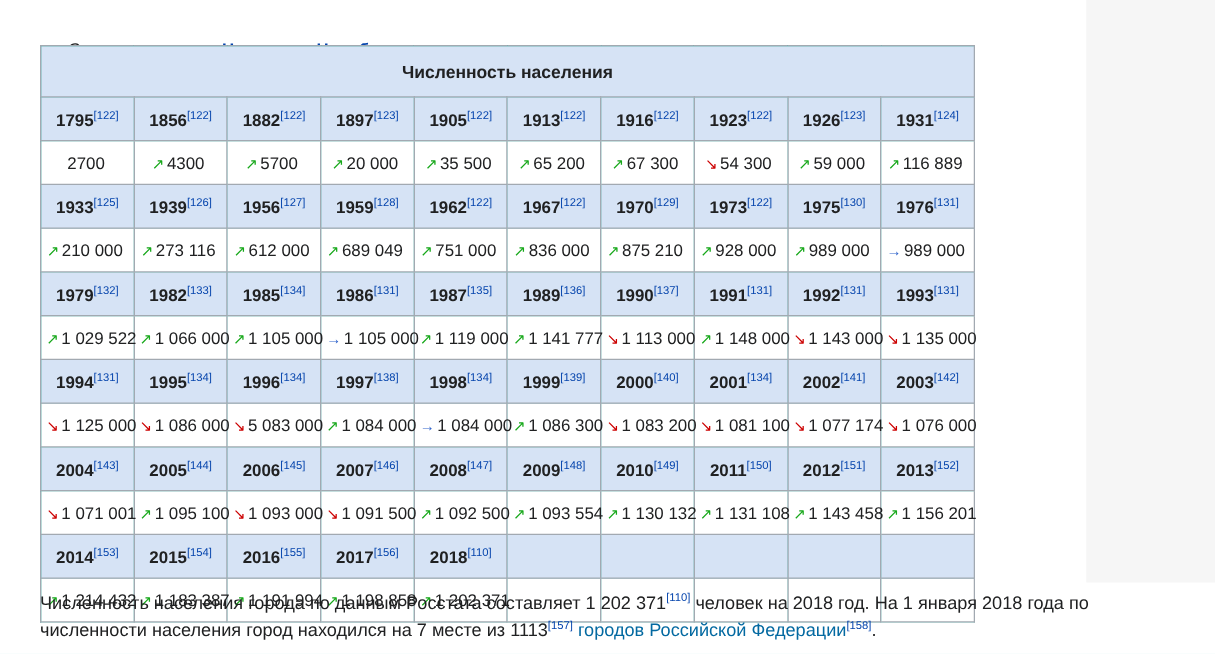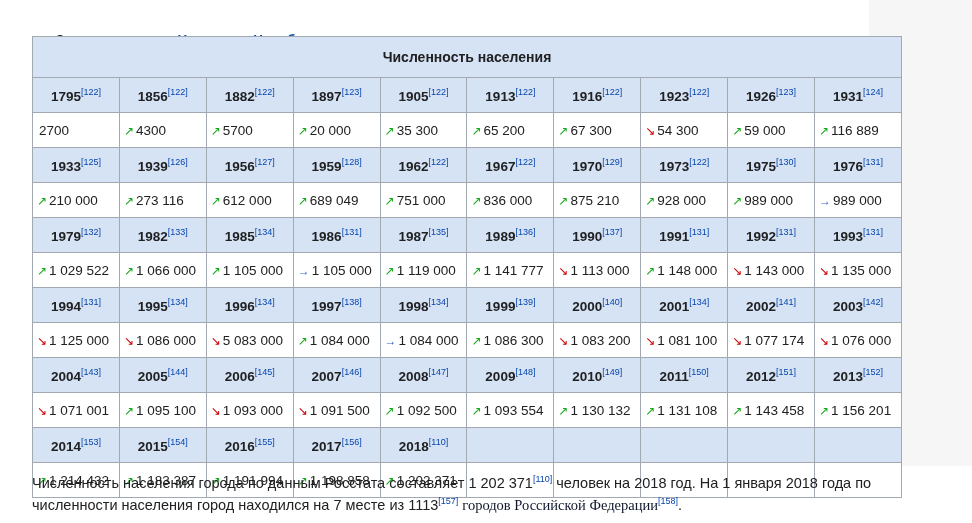--- a/index.html
+++ b/index.html
@@ -47,21 +47,21 @@
     font-weight: bold;
   }
   .table-wrap {
     position: absolute;
     top: 36px;
     left: 32px;
     width: 914px;
   }
   table.pop {
     border-collapse: collapse;
-    width: 870px;
+    width: 748px;
     table-layout: fixed;
     border: 1px solid #a2a9b1;
     background: #14b8a6;
   }
   table.pop caption,
   table.pop .title-cell {
     background: #d6e3f5;
     text-align: center;
     font-weight: bold;
     font-size: 14px;
@@ -88,21 +88,21 @@
   sup {
     font-size: 9px;
     vertical-align: super;
     font-weight: normal;
     color: #0645ad;
   }
   th.yearcell sup {
     color: #0645ad;
   }
   td.valcell {
-    text-align: left;
+    text-align: center;
     padding: 4px 8px 4px 4px;
     background: #ffffff;
     white-space: nowrap;
     font-size: 13.5px;
   }
   td.valcell.empty {
     background: #ffffff;
   }
   .arrow {
     font-size: 12px;
@@ -115,23 +115,22 @@
   .footer-text {
     position: absolute;
     left: 32px;
     top: 472px;
     width: 912px;
     font-size: 14.5px;
     line-height: 1.55;
     color: #202122;
   }
   .footer-text a {
-    color: #0f172a;
+    color: #0369a1;
     text-decoration: none;
-    font-family: Liberation Serif, serif;
   }
 </style>
 </head>
 <body>
 
 <div id="page">
 
   <div class="page-edge"></div>
 
   <div class="main-article">
@@ -157,21 +156,21 @@
             <th class="yearcell"><span>1916</span><sup>[122]</sup></th>
             <th class="yearcell"><span>1923</span><sup>[122]</sup></th>
             <th class="yearcell"><span>1926</span><sup>[123]</sup></th>
             <th class="yearcell"><span>1931</span><sup>[124]</sup></th>
           </tr>
           <tr>
             <td class="valcell"><span class="arrow none"></span><span>2700</span></td>
             <td class="valcell"><span class="arrow up">↗</span><span>4300</span></td>
             <td class="valcell"><span class="arrow up">↗</span><span>5700</span></td>
             <td class="valcell"><span class="arrow up">↗</span><span>20 000</span></td>
-            <td class="valcell"><span class="arrow up">↗</span><span>35 300</span></td>
+            <td class="valcell"><span class="arrow up">↗</span><span>35 500</span></td>
             <td class="valcell"><span class="arrow up">↗</span><span>65 200</span></td>
             <td class="valcell"><span class="arrow up">↗</span><span>67 300</span></td>
             <td class="valcell"><span class="arrow down">↘</span><span>54 300</span></td>
             <td class="valcell"><span class="arrow up">↗</span><span>59 000</span></td>
             <td class="valcell"><span class="arrow up">↗</span><span>116 889</span></td>
           </tr>
           <tr>
             <th class="yearcell"><span>1933</span><sup>[125]</sup></th>
             <th class="yearcell"><span>1939</span><sup>[126]</sup></th>
             <th class="yearcell"><span>1956</span><sup>[127]</sup></th>

